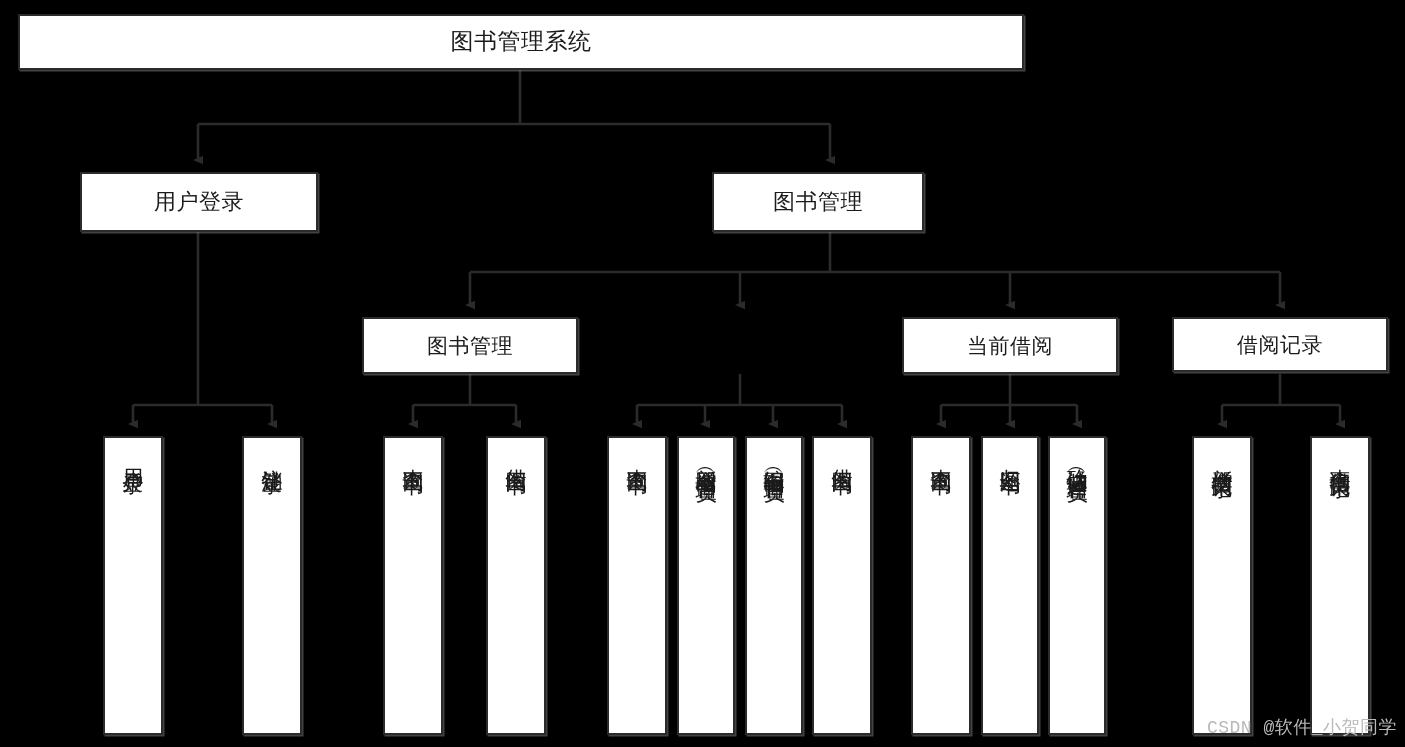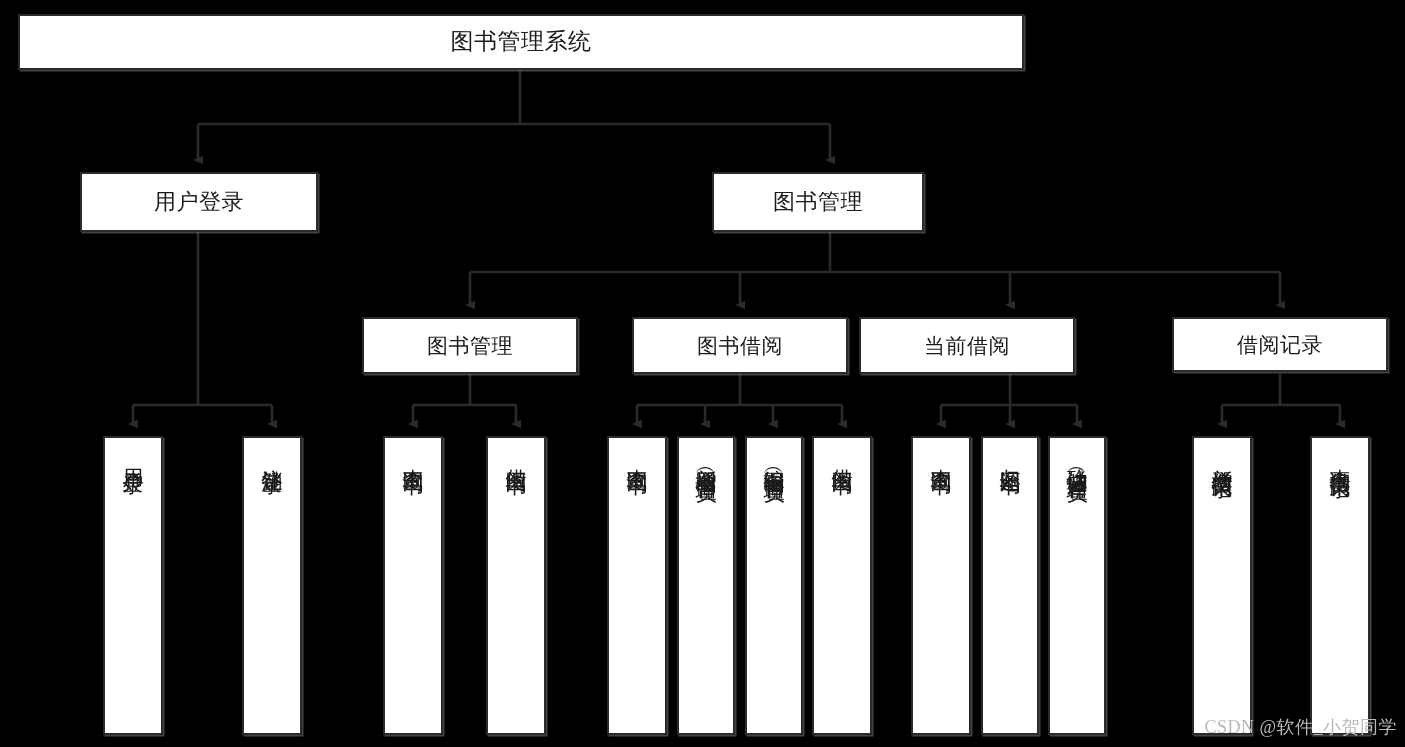--- a/index.html
+++ b/index.html
@@ -66,21 +66,21 @@
   }
   .watermark {
     position: absolute;
     right: 8px;
     bottom: 8px;
     font-size: 18px;
     color: #b9b9b9;
     letter-spacing: 0.5px;
     z-index: 5;
     white-space: nowrap;
-    font-family: Liberation Serif, serif;
+    font-family: Liberation Mono, monospace;
     margin-top: 6px;
   }
 </style>
 </head>
 <body>
 
 <div id="diagram">
 
   <svg class="connectors" viewBox="0 0 1405 747" xmlns="http://www.w3.org/2000/svg">
     <defs>
@@ -145,25 +145,22 @@
   </div>
 
   <div class="node level2" style="left:712px; top:172px; width:212px; height:60px;">
     <span class="label">图书管理</span>
   </div>
 
   <div class="node level3" style="left:362px; top:317px; width:216px; height:57px;">
     <span class="label">图书管理</span>
   </div>
 
-  <div class="node level3" style="left:632px; top:317px; width:216px; height:57px;">
-    <span class="label">图书借阅</span>
-  </div>
-
-  <div class="node level3" style="left:859px; top:317px; width:216px; height:57px;">
+
+  <div class="node level3" style="left:902px; top:317px; width:216px; height:57px;">
     <span class="label">当前借阅</span>
   </div>
 
   <div class="node level3" style="left:1172px; top:317px; width:216px; height:55px;">
     <span class="label">借阅记录</span>
   </div>
 
   <div class="node leaf" style="left:103px; top:436px; width:60px; height:299px;">
     <span class="label">用户登录</span>
   </div>

